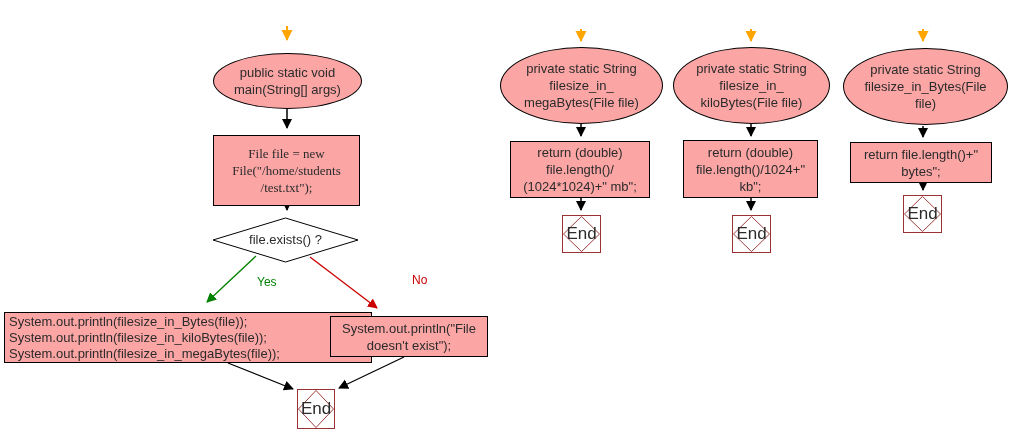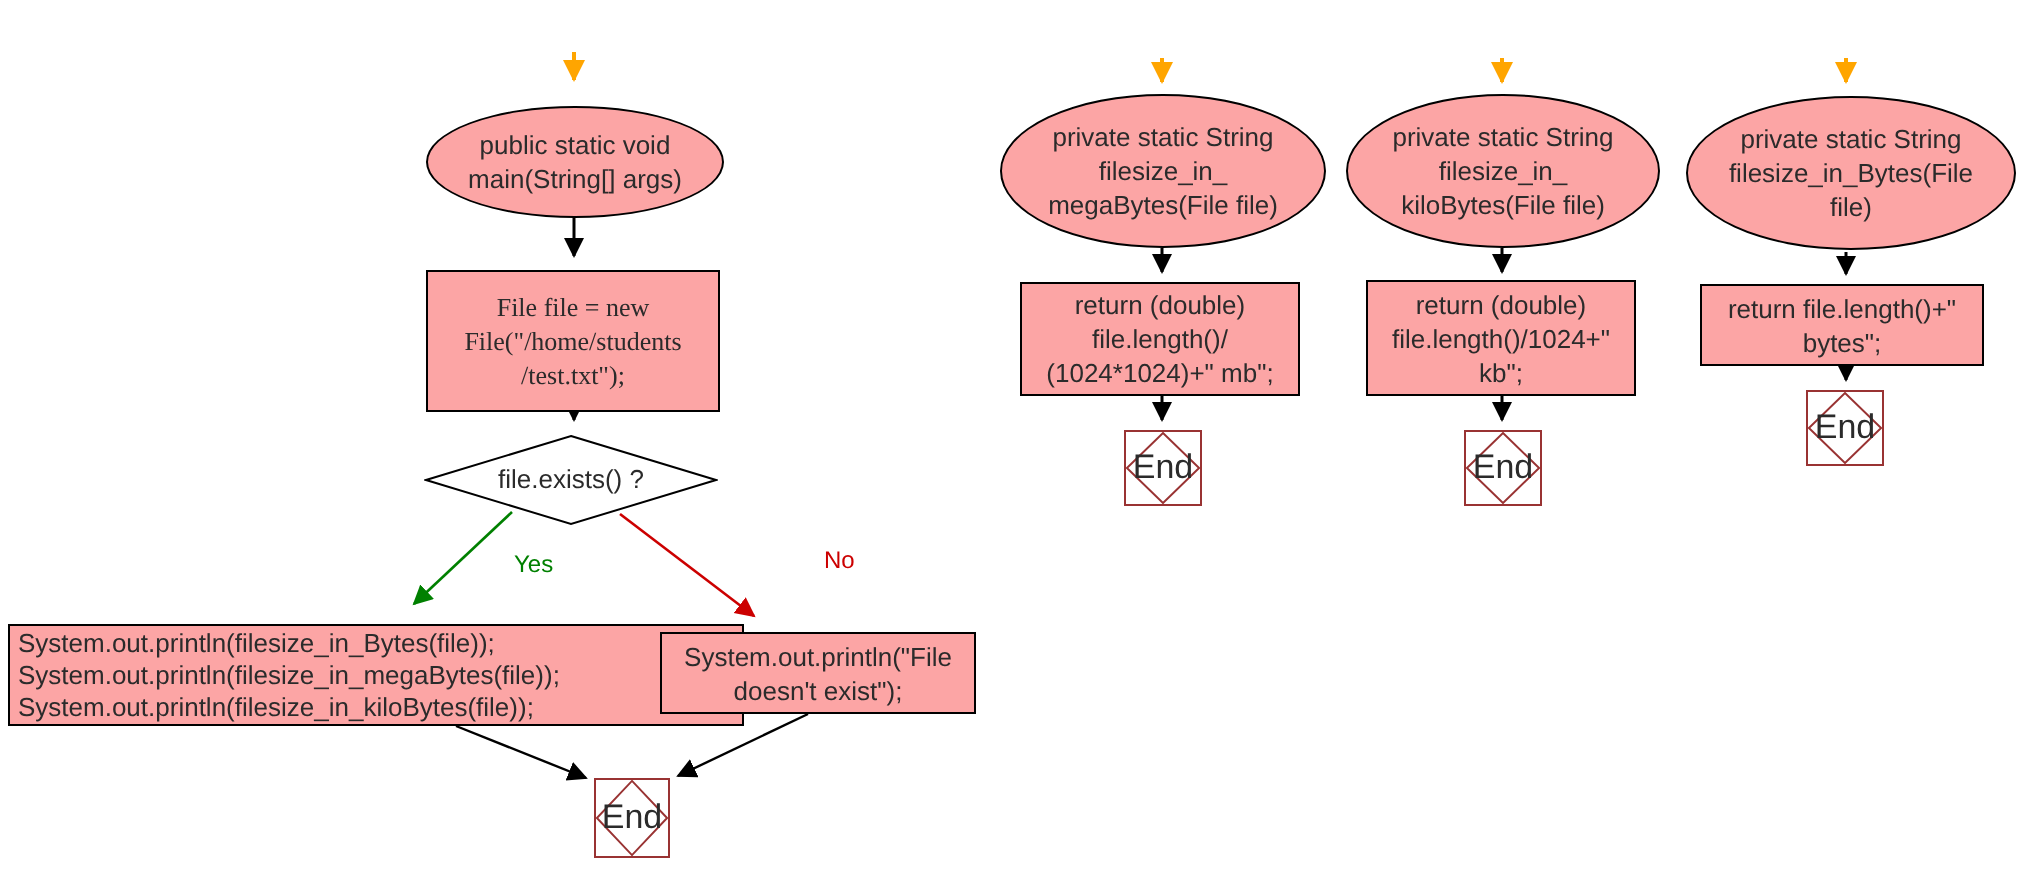--- a/index.html
+++ b/index.html
@@ -125,22 +125,22 @@
       <polygon points="73.5,1 146,23 73.5,45 1,23" fill="#ffffff" stroke="#000000" stroke-width="1"></polygon>
     </svg>
     <span class="overlay-text">file.exists() ?</span>
   </div>
 
   <div class="edge-label" style="left:256px;top:275px;color:#008000;">Yes</div>
   <div class="edge-label" style="left:363px;top:273px;color:#cc0000;margin-left:48px;">No</div>
 
   <div class="node rect left-align" style="left:4px;top:312px;width:368px;height:51px;flex-direction:column;align-items:flex-start;justify-content:center;">
     <div>System.out.println(filesize_in_Bytes(file));</div>
+    <div>System.out.println(filesize_in_kiloBytes(file));</div>
     <div>System.out.println(filesize_in_megaBytes(file));</div>
-    <div>System.out.println(filesize_in_kiloBytes(file));</div>
   </div>
 
   <div class="node rect" style="left:330px;top:316px;width:158px;height:41px;">
     <span class="pre">System.out.println("File
 doesn't exist");</span>
   </div>
 
   <div class="node end" style="left:297px;top:389px;width:38px;height:40px;">
     <svg class="end-d" viewBox="0 0 38 40" preserveAspectRatio="none">
       <polygon points="19,0.5 37.5,20 19,39.5 0.5,20" fill="none" stroke="#993333" stroke-width="1"></polygon>

